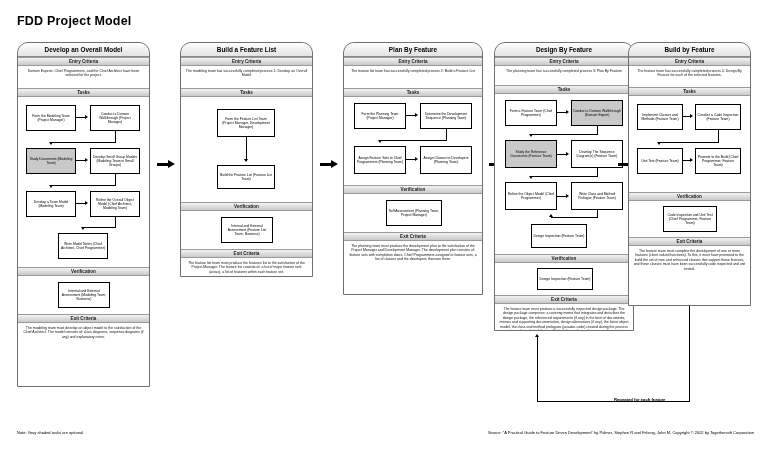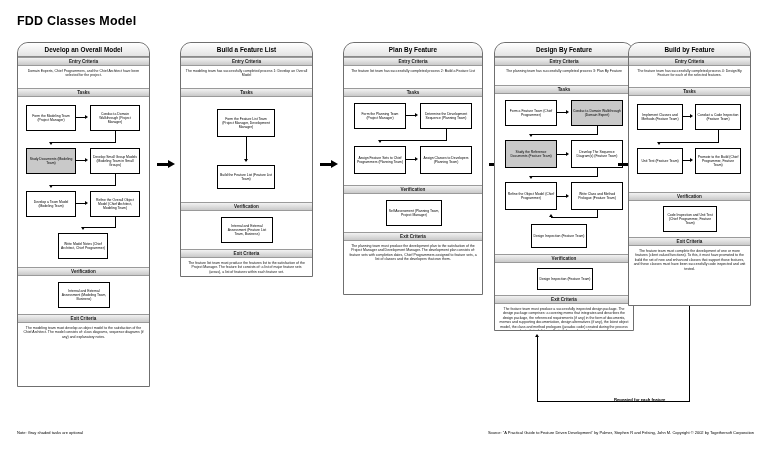--- a/index.html
+++ b/index.html
@@ -63,21 +63,21 @@
   .bigarrow .shaft{position:absolute;height:3px;background:#000;top:3px;left:0;}
   .bigarrow .tip{position:absolute;width:0;height:0;top:0;
     border-top:4.5px solid transparent;border-bottom:4.5px solid transparent;border-left:7px solid #000;}
   .footer-note{position:absolute;left:17px;top:430px;font-size:4px;}
   .footer-src{position:absolute;right:14px;top:430px;font-size:4px;text-align:right;}
   .feedback-label{position:absolute;font-size:4.2px;font-weight:bold;}
 </style>
 </head>
 <body>
 
-<div id="page-title">FDD Classes Model</div>
+<div id="page-title">FDD Project Model</div>
 
 <div class="board">
 
   <div class="process" style="left:0px;width:133px;height:345px;">
     <div class="proc-title">Develop an Overall Model</div>
     <div class="bar">Entry Criteria</div>
     <div class="crit" style="height:17px;">Domain Experts, Chief Programmers, and the Chief Architect have been selected for the project.</div>
     <div class="bar">Tasks</div>
     <div class="tasks-area" style="height:170px;">
       <div class="tbox" style="left:8px;top:8px;width:50px;height:26px;">Form the Modeling Team (Project Manager)</div>

